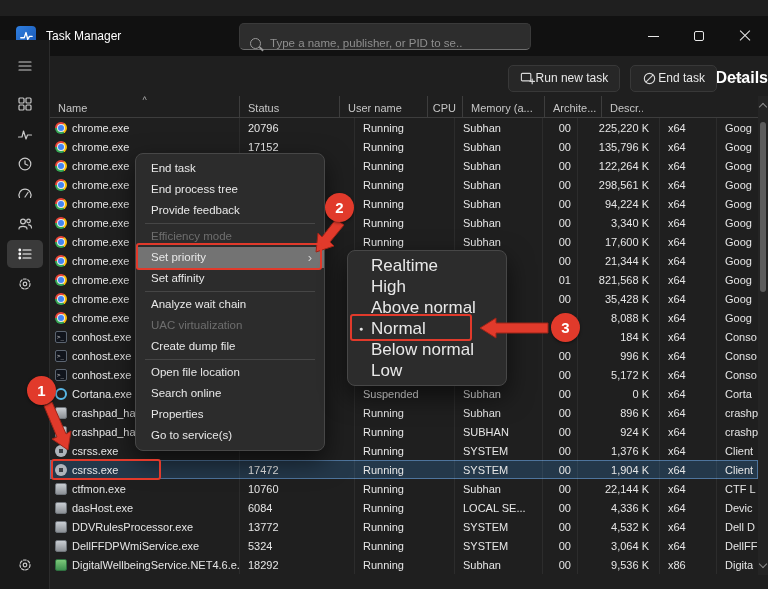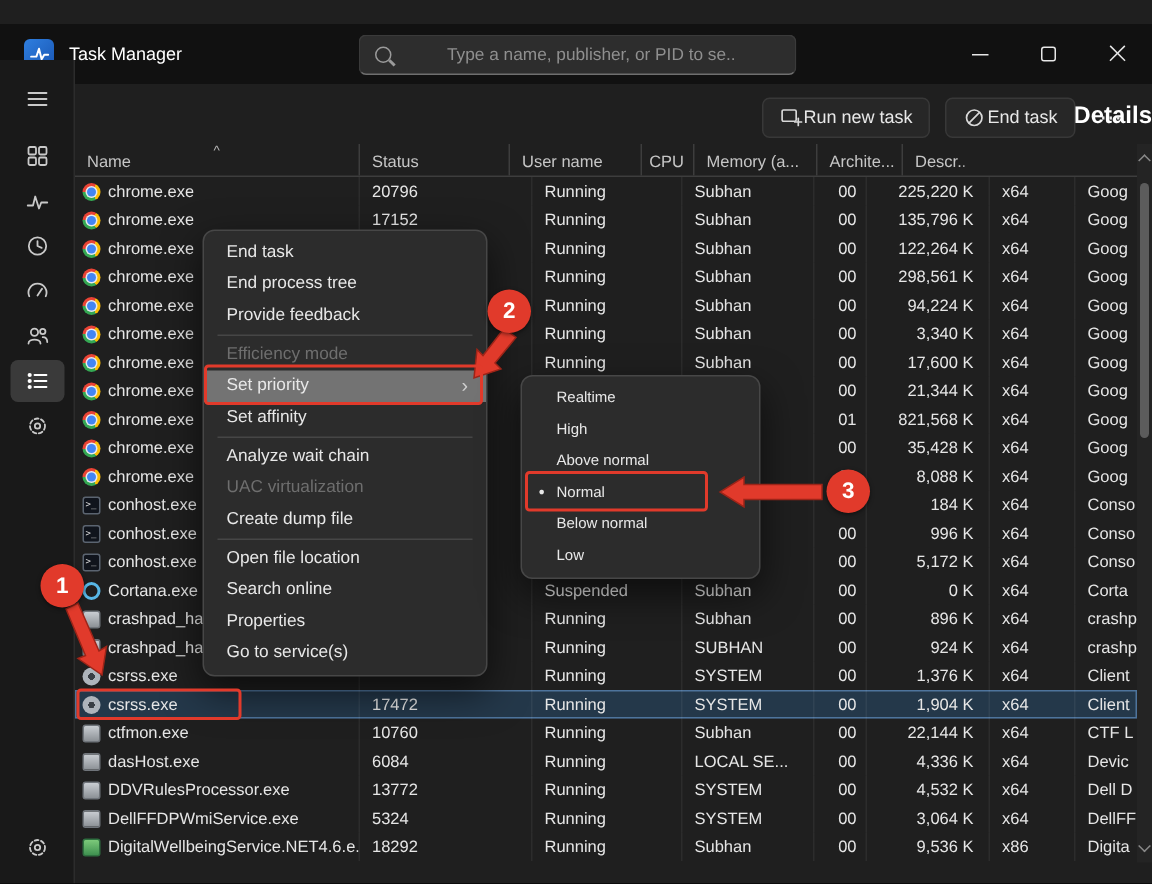--- a/index.html
+++ b/index.html
@@ -4,21 +4,21 @@
 <style>
   * { margin:0; padding:0; box-sizing:border-box; }
   html,body { background:#000; }
   body { font-family:"Liberation Sans","DejaVu Sans",sans-serif; }
   .window { position:relative; width:768px; height:589px; background:#1f1f1f; overflow:hidden; color:#e6e6e6; }
 
   
   .titlebar { position:absolute; left:0; top:16px; width:768px; height:40px; background:#111111; display:flex; align-items:center; }
   .app-icon { width:20px; height:20px; margin-left:16px; border-radius:4px; background:linear-gradient(135deg,#2f7fe0,#1956b3); display:flex; align-items:center; justify-content:center; flex-shrink:0; }
   .app-title { margin-left:10px; font-size:12px; color:#ffffff; white-space:nowrap; }
-  .searchbox { position:absolute; left:239px; top:7px; width:292px; height:27px; background:#2d2d2d; border:1px solid #3a3a3a; border-bottom:1px solid #6f6f6f; border-radius:5px; display:flex; align-items:center; padding:0 10px;gap:28px; }
+  .searchbox { position:absolute; left:239px; top:7px; width:292px; height:27px; background:#2d2d2d; border:1px solid #3a3a3a; border-bottom:1px solid #6f6f6f; border-radius:5px; display:flex; align-items:flex-end; padding:0 10px; }
   .search-glyph { width:11px; height:11px; border:1.5px solid #9a9a9a; border-radius:50%; position:relative; flex-shrink:0; margin-right:9px; }
   .search-glyph::after { content:""; position:absolute; width:5px; height:1.5px; background:#9a9a9a; left:8px; top:9px; transform:rotate(45deg); }
   .search-input { flex:1; background:transparent; border:none; outline:none; color:#cfcfcf; font-size:11.5px; font-family:inherit; }
   .search-input::placeholder { color:#8f8f8f; }
   .wincontrols { position:absolute; right:0; top:0; height:40px; display:flex; }
   .wc { width:46px; height:40px; display:flex; align-items:center; justify-content:center; }
   .min-glyph { width:11px; border-top:1.2px solid #e8e8e8; }
   .max-glyph { width:10px; height:10px; border:1.2px solid #e8e8e8; border-radius:2px; }
   .close-glyph { width:12px; height:12px; position:relative; }
   .close-glyph::before,.close-glyph::after { content:""; position:absolute; left:-1px; top:5px; width:14px; height:1.2px; background:#e8e8e8; }
@@ -81,21 +81,21 @@
   .ctx-menu { position:absolute; left:135px; top:153px; width:190px; background:#2c2c2c; border:1px solid #474747; border-radius:8px; padding:4px 0; box-shadow:0 10px 26px rgba(0,0,0,0.6); z-index:30; }
   .menu-item { height:21px; line-height:21px; padding:0 12px 0 15px; font-size:11.5px; color:#e8e8e8; display:flex; justify-content:space-between; align-items:center; }
   .menu-item.highlighted { background:#737373; }
   .menu-item.disabled { color:#6e6e6e; }
   .menu-item.separator { height:5px; padding:0; position:relative; }
   .menu-item.separator::after { content:""; position:absolute; left:9px; right:9px; top:2px; border-top:1px solid #464646; }
   .mi-arrow::after { content:""; }
   .has-arrow .mi-arrow::after { content:"\203A"; color:#cfcfcf; font-size:13px; }
 
   .sub-menu { position:absolute; left:347px; top:250px; width:160px; background:#2c2c2c; border:1px solid #474747; border-radius:8px; padding:4px 0; box-shadow:0 10px 26px rgba(0,0,0,0.6); z-index:31; }
-  .menu2-item { height:21px; line-height:21px; padding-left:23px; position:relative; font-size:10px; color:#e8e8e8; }
+  .menu2-item { height:21px; line-height:21px; padding-left:23px; position:relative; font-size:17px; color:#e8e8e8; }
   .menu2-item.checked::before { content:"\25CF"; position:absolute; left:11px; top:0; font-size:7px; line-height:21px; color:#e8e8e8; }
 
   
   .anno-arrows { position:absolute; left:0; top:0; width:768px; height:589px; z-index:40; pointer-events:none; }
   .badge { position:absolute; width:29px; height:29px; border-radius:50%; background:#e13a2b; color:#fff; font-size:15px; font-weight:bold; display:flex; align-items:center; justify-content:center; z-index:41; box-shadow:0 1px 3px rgba(0,0,0,0.5); }
   .badge.b1 { left:27px; top:376px; }
   .badge.b2 { left:325px; top:193px; }
   .badge.b3 { left:551px; top:313px; }
   .redbox { position:absolute; border:2px solid #e13a2b; border-radius:3px; z-index:42; pointer-events:none; }
   .rb-priority { left:136px; top:243px; width:186px; height:27px; }

